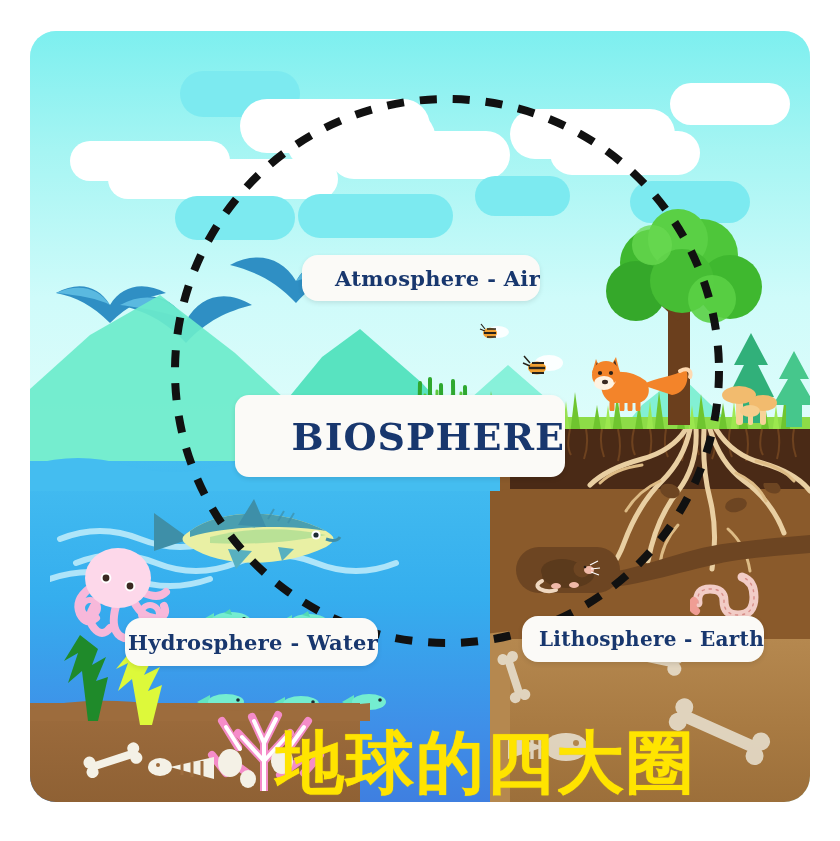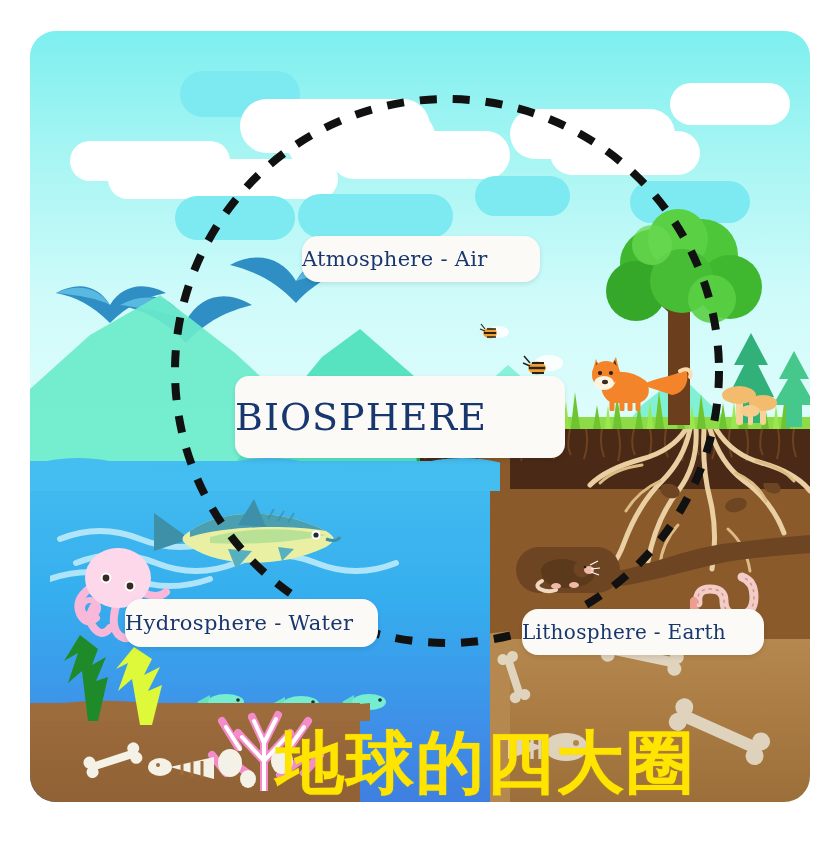--- a/index.html
+++ b/index.html
@@ -73,46 +73,47 @@
   }
 
   
   .chip {
     position: absolute;
     background: #fbfaf7;
     border-radius: 16px;
     box-shadow: 0 2px 5px rgba(0,0,0,.10);
     color: #18376e;
     font-family: "DejaVu Serif", "Liberation Serif", serif;
-    font-weight: normal;
+    font-weight: bold;
     display: flex;
     align-items: center;
-    justify-content: flex-start;
+    justify-content: flex-end;
     letter-spacing: .3px;
     white-space: nowrap;
+    margin-top: 19px;
   }
   #chip-atmosphere {
     left: 272px; top: 205px;
     width: 238px; height: 46px;
     font-size: 21px;
   }
   #chip-biosphere {
     left: 205px; top: 345px;
     width: 330px; height: 82px;
     font-size: 38px;
     letter-spacing: 1px;
     border-radius: 14px;
   }
   #chip-hydrosphere {
     left: 95px; top: 568px;
     width: 253px; height: 48px;
     font-size: 21px;
   }
   #chip-lithosphere {
-    left: 492px; top: 578px;
+    left: 492px; top: 566px;
     width: 242px; height: 46px;
     font-size: 20px;
   }
 
   
   #cn-overlay {
     position: absolute;
     left: 276px;
     top: 729px;
     font-family: "DejaVu Sans", sans-serif;

